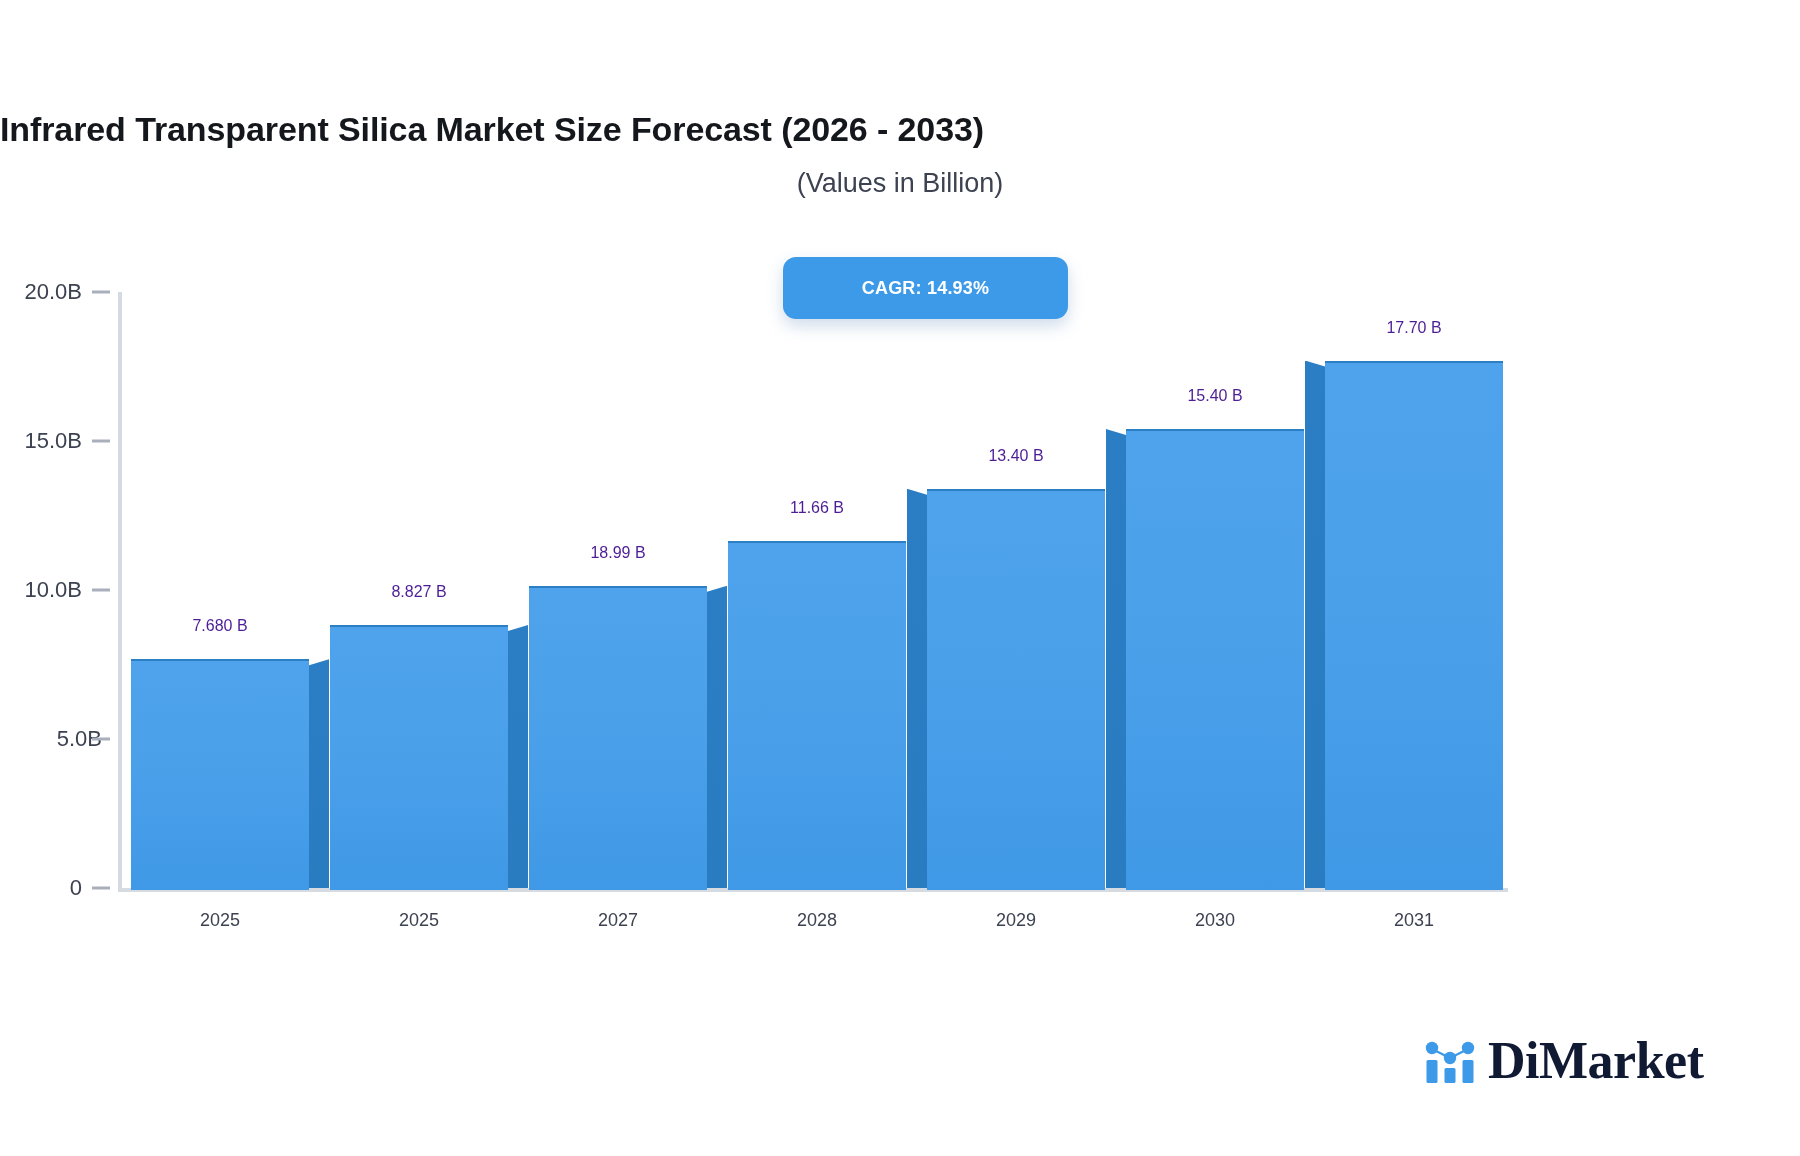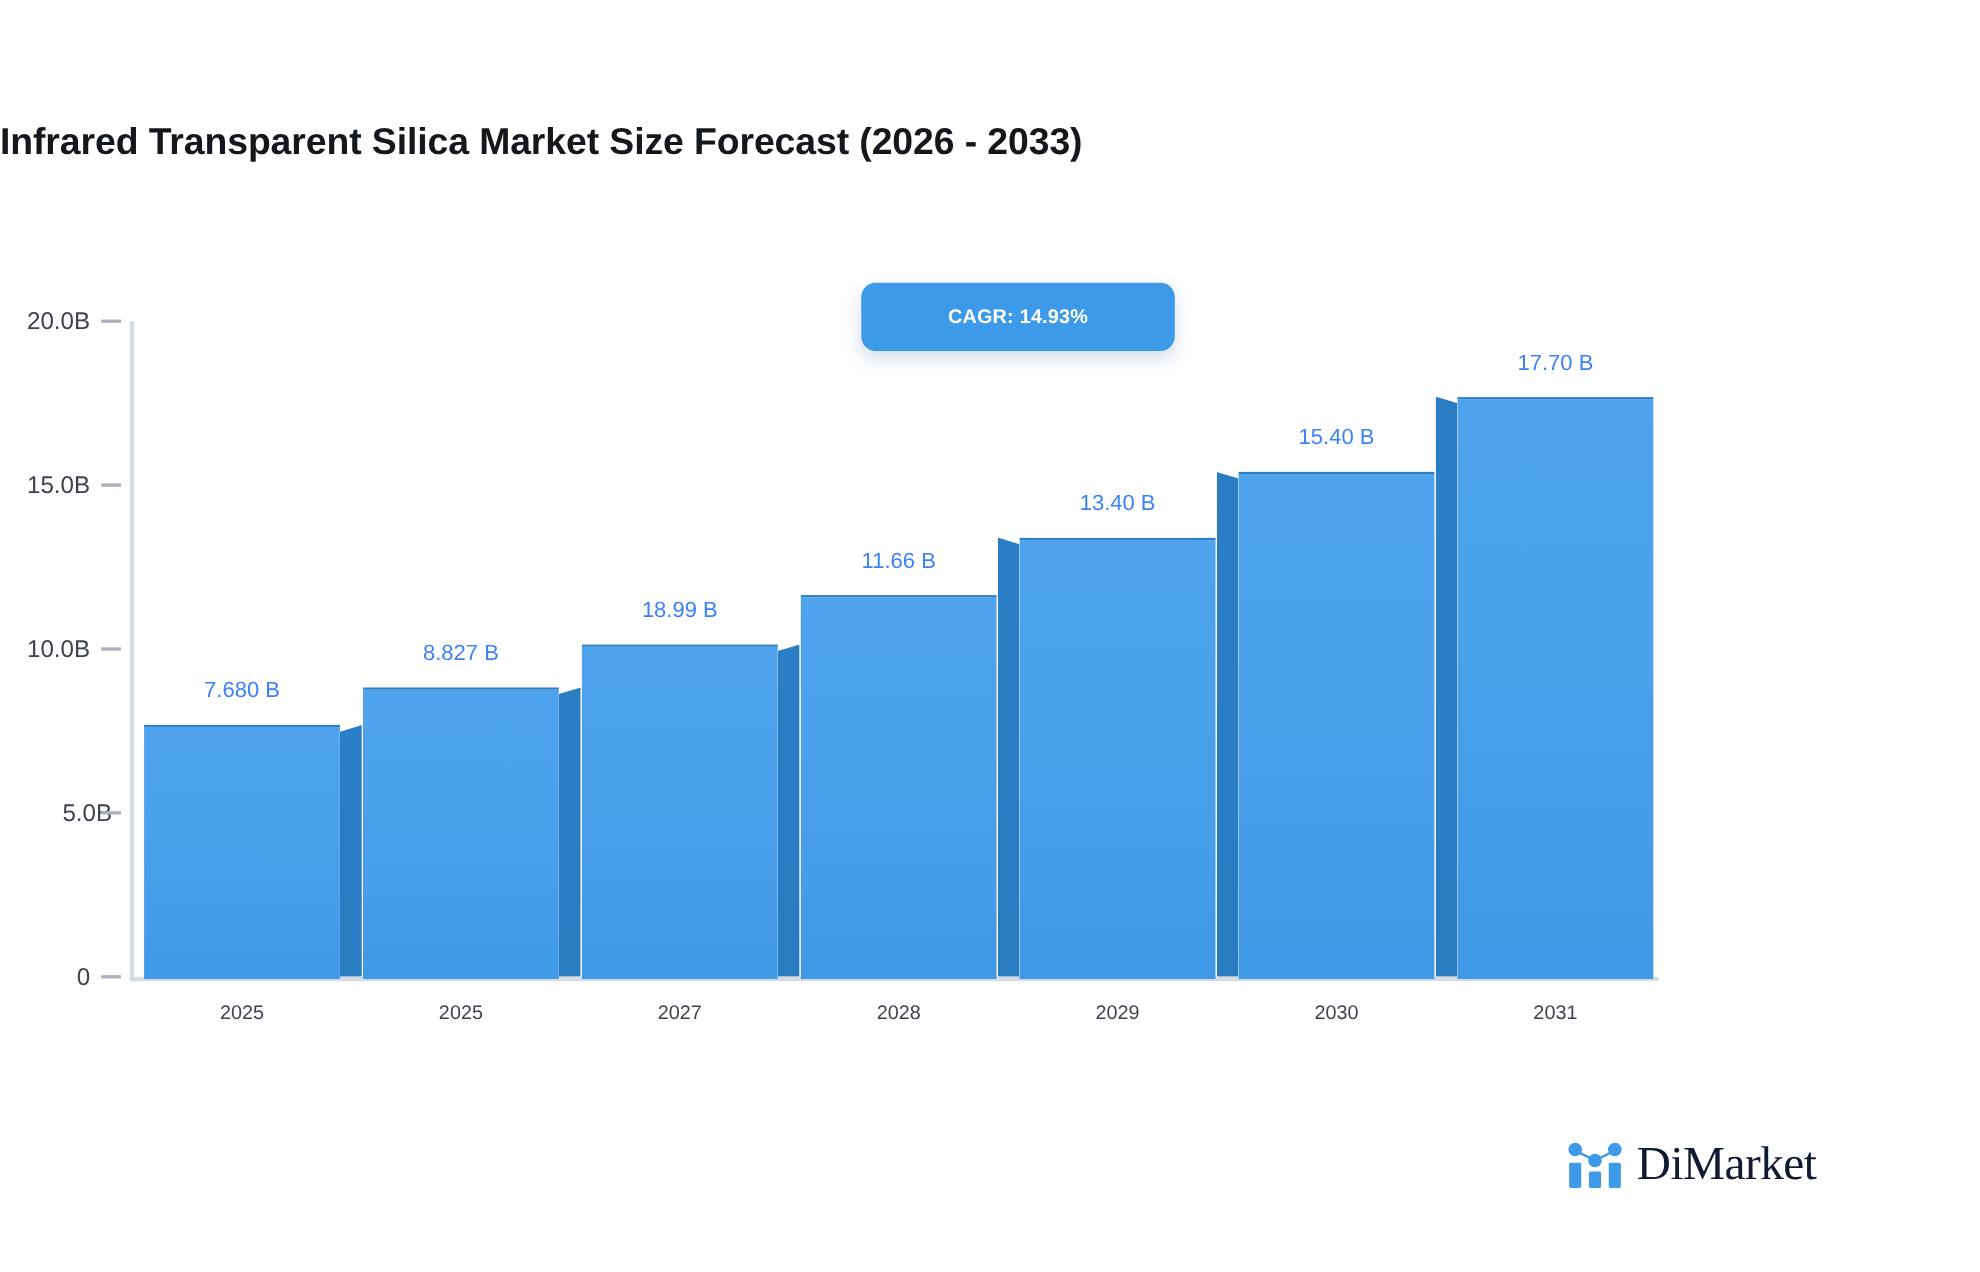--- a/index.html
+++ b/index.html
@@ -128,23 +128,23 @@
     clip-path: polygon(0 6px, 100% 0, 100% 100%, 0 100%);
   }
   .bar-side.left {
     left: -20px;
     clip-path: polygon(0 0, 100% 6px, 100% 100%, 0 100%);
   }
 
   .bar-value {
     position: absolute;
     text-align: center;
-    font-size: 20px;
+    font-size: 16px;
     font-weight: 500;
-    color: #3b82f6;
+    color: #4c1d95;
     white-space: nowrap;
     transform: translateX(-50%);
   }
   .x-label {
     position: absolute;
     text-align: center;
     font-size: 18px;
     font-weight: 500;
     color: #3c4250;
     white-space: nowrap;
@@ -155,33 +155,34 @@
   .logo {
     position: absolute;
     left: 1424px;
     top: 1035px;
     display: flex;
     align-items: center;
     gap: 12px;
   }
   .logo-text {
     font-family: "Liberation Serif", serif;
-    font-size: 43px;
-    font-weight: 400;
+    font-size: 52px;
+    font-weight: 700;
     color: #101a33;
     letter-spacing: -0.5px;
     line-height: 1;
   }
 </style>
 </head>
 <body>
 
 <div id="root">
 
   <div class="title">Infrared Transparent Silica Market Size Forecast (2026 - 2033)</div>
+  <div class="subtitle">(Values in Billion)</div>
 
   <div class="cagr-badge">
     <span>CAGR: 14.93%</span>
   </div>
 
   <div id="plot">
       <div class="axis-v" style="left: 118px; top: 292px; height: 600px;"></div>
       <div class="axis-h" style="left: 118px; top: 888px; width: 1390px;"></div>
       <div class="y-label" style="left: 0px; width: 82px; top: 888px;">0</div>
       <div class="y-tick" style="left: 92px; top: 888px;"></div>

